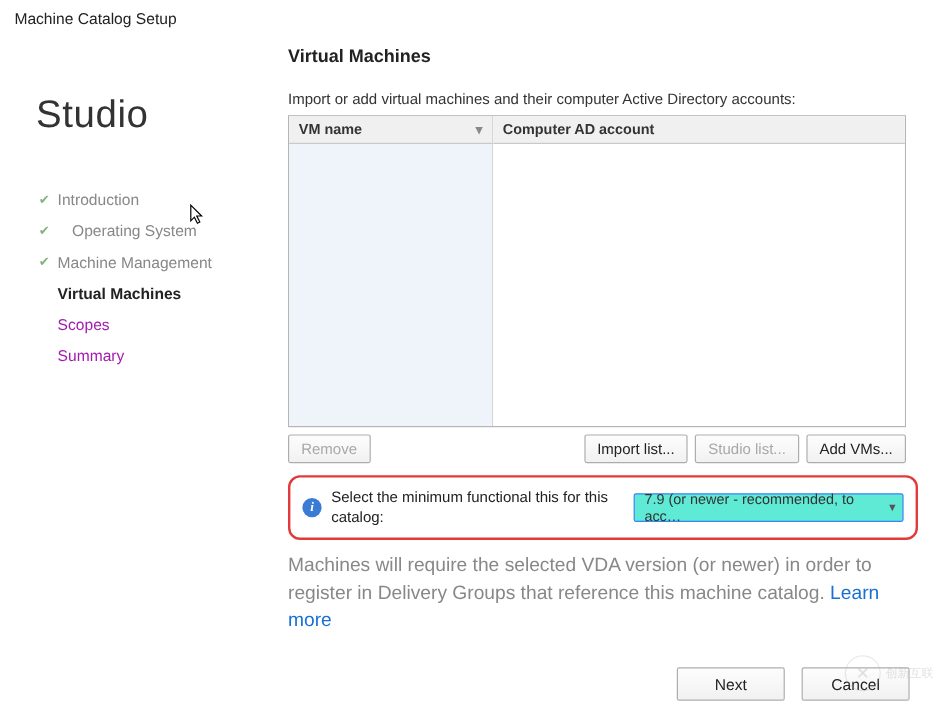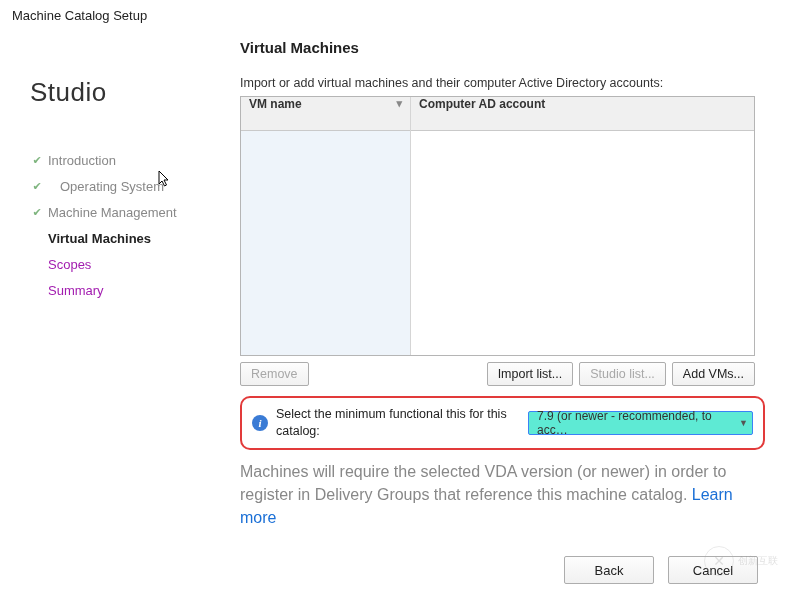--- a/index.html
+++ b/index.html
@@ -1,34 +1,34 @@
 <!DOCTYPE html>
 <html><head>
 <meta charset="utf-8">
 <style>
   * { box-sizing: border-box; }
   html, body { margin:0; padding:0; width:788px; height:596px; font-family: "Segoe UI", Arial, sans-serif; font-size:13px; color:#333; background:#fff; overflow:hidden; }
   .title { padding:8px 12px 4px 12px; font-size:13px; color:#222; }
   .content { display:flex; flex-direction:row; padding: 10px 20px 0 20px; }
   .sidebar { width:200px; padding-top:40px; padding-left:10px; }
-  .logo { font-size:26px; color:#333; font-weight:400; margin-bottom:40px; letter-spacing:0.5px; }
+  .logo { font-size:32px; color:#333; font-weight:400; margin-bottom:40px; letter-spacing:0.5px; }
   .step { display:flex; align-items:center; height:24px; margin-bottom:2px; color:#555; }
   .step .check { width:14px; display:inline-block; text-align:center; color:#7fb57f; font-size:11px; margin-right:4px;}
   .step.done { color:#888; }
   .step.current { font-weight:600; color:#222; }
   .step.pending { color:#a21caf;text-align:right; }
   .step .lbl { }
   .step.current .lbl, .step.pending .lbl { margin-left:18px; }
   .main { flex:1; padding-left:20px; position:relative; }
   .page-heading { font-size:15px; font-weight:600; color:#222; margin:0 0 20px 0; padding-top:2px;}
   .instr { font-size:12.5px; color:#333; margin-bottom:6px; }
   .grid { border:1px solid #b5b5b5; height:260px; display:flex; flex-direction:row; width:515px; background:#fff; }
   .grid .col1 { width:170px; background:#eef4fa; border-right:1px solid #d5d5d5; }
   .grid .col2 { flex:1; background:#fff; }
-  .grid-header { height:34px; background:#f0f0f0; border-bottom:1px solid #c9c9c9; display:flex; padding:0 8px; font-weight:600; font-size:12px; color:#333; justify-content:space-between;}
+  .grid-header { height:23px; background:#f0f0f0; border-bottom:1px solid #c9c9c9; display:flex; align-items:center; padding:0 8px; font-weight:600; font-size:12px; color:#333; justify-content:space-between;}
   .sort-icon { color:#888; font-size:11px; }
   .btn-row { display:flex; width:515px; margin-top:6px; gap:6px; }
   .btn-row .spacer { flex:1; }
   button.win { background:linear-gradient(#fdfdfd,#f1f1f1); border:1px solid #adadad; border-radius:2px; height:24px; padding:0 10px; font-size:12.5px; color:#222; cursor:pointer;}
   button.win:disabled { color:#a8a8a8; cursor:default; }
   .highlight-box { border:2px solid #e23a3a; border-radius:10px; padding:8px 10px; margin-top:10px; width:525px; display:flex; align-items:center; gap:8px; }
   .info-icon { width:16px;height:16px;border-radius:50%;background:#3a7bd5;color:#fff;font-size:11px;font-weight:bold;display:flex;align-items:center;justify-content:center;flex:none; font-style:italic; font-family:Georgia,serif;}
   .hl-text { flex:1; font-size:12.5px; color:#222; line-height:1.35;}
   .dropdown { width:225px; height:24px; border:1px solid #3b82f6; border-radius:2px; display:flex; align-items:center; padding:0 4px 0 8px; font-size:12px; color:#333; background:#5eead4; justify-content:space-between; cursor:pointer;}
   .dropdown .arrow { font-size:9px; color:#555; }
@@ -109,21 +109,21 @@
     </div>
 
     <div class="footnote">
       <span>Machines will require the selected VDA version (or newer) in order to register in Delivery Groups that reference this machine catalog. </span>
       <a>Learn more</a>
     </div>
   </div>
 </div>
 
 <div class="footer-btns">
-  <button class="nav">Back</button>
+  <button class="nav">Next</button>
   <button class="nav">Cancel</button>
 </div>
 
 <div class="cursor">
   <svg width="14" height="18" viewBox="0 0 14 18">
       <path d="M1 1 L1 14 L4 11 L6.5 16 L8.5 15 L6 10 L10 10 Z" fill="#fff" stroke="#000" stroke-width="1"></path>
     </svg>
 </div>
 
 <div class="watermark">

